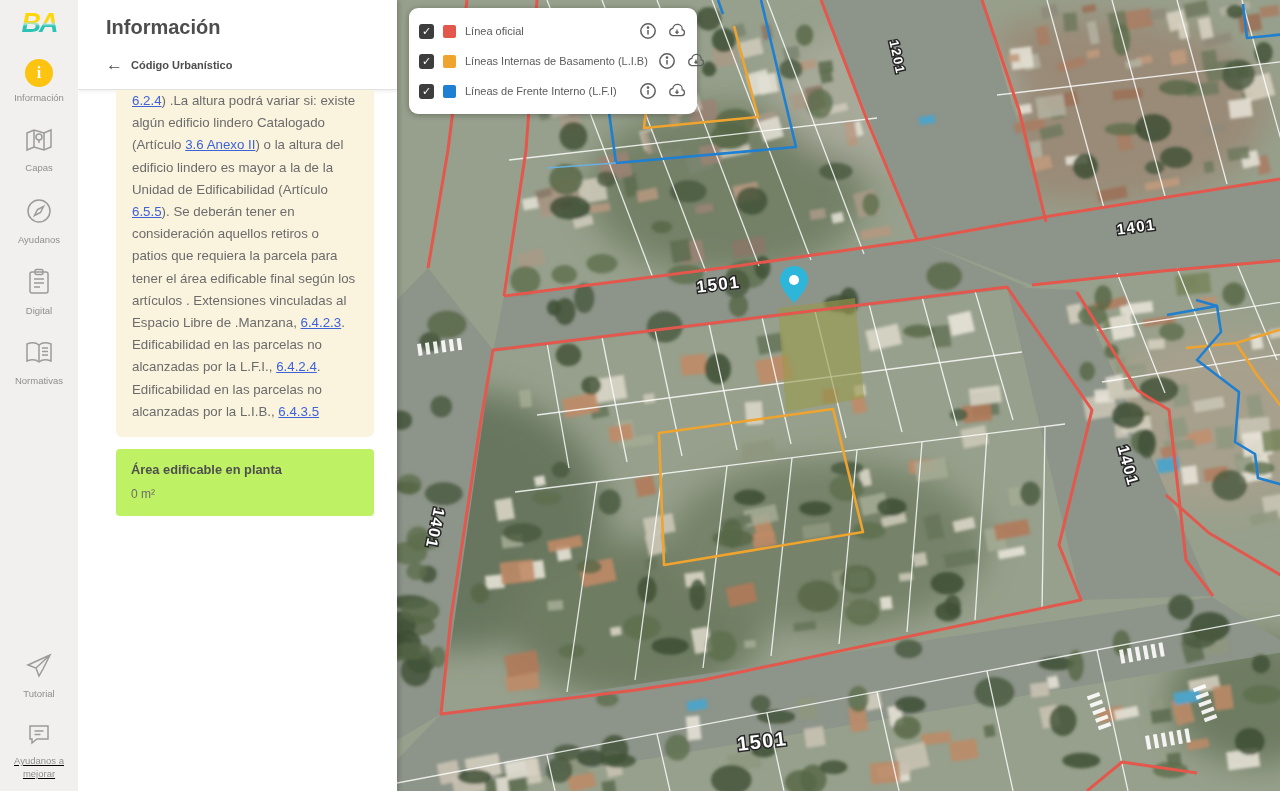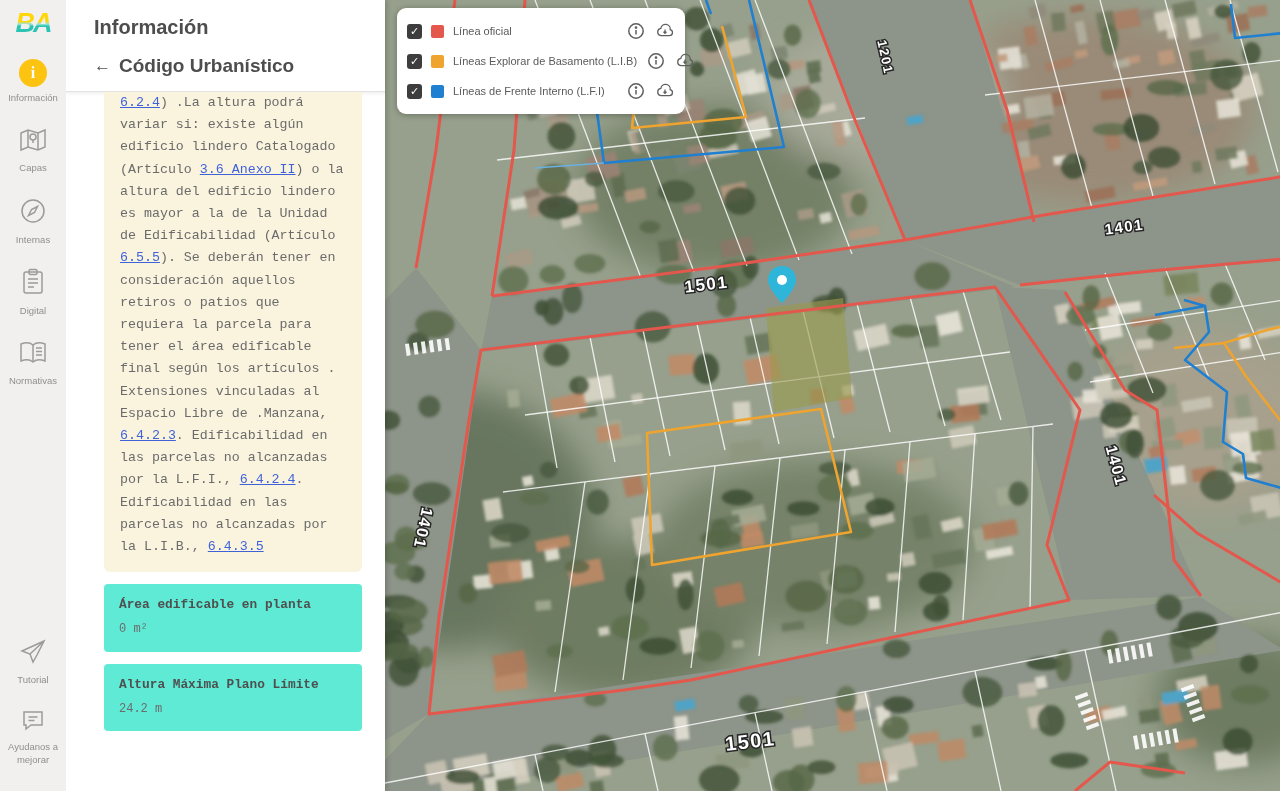--- a/index.html
+++ b/index.html
@@ -1,42 +1,42 @@
 <!DOCTYPE html>
 <html><head>
 <meta charset="utf-8">
 <style>
   * { margin:0; padding:0; box-sizing:border-box; }
   html,body { width:1280px; height:791px; overflow:hidden; font-family:"Liberation Sans", sans-serif; }
   .app { display:flex; width:1280px; height:791px; background:#fff; }
 
   
-  .rail { width:66px; background:#f1f0ee; display:flex; flex-direction:column; align-items:center; flex-shrink:0; z-index:30; }
+  .rail { width:78px; background:#f1f0ee; display:flex; flex-direction:column; align-items:center; flex-shrink:0; z-index:30; }
   .logo { margin-top:10px; font-weight:800; font-size:27px; font-style:italic; letter-spacing:-2px;
           background:linear-gradient(180deg,#ffd60a 42%,#9fe6d8 52%,#2bc4b4 60%); -webkit-background-clip:text;
           background-clip:text; color:transparent; line-height:1; }
   .rail-item { margin-top:22px; display:flex; flex-direction:column; align-items:center; cursor:pointer; width:60px; }
   .rail-item .lbl { font-size:9.5px; color:#8f8f8f; margin-top:5px; text-align:center; line-height:1.35; }
   .rail-item svg { stroke:#9b9b9b; fill:none; stroke-width:1.5; }
   .info-badge { width:28px; height:28px; border-radius:50%; background:#fdc311; color:#fff; display:flex;
                 align-items:center; justify-content:center; font-weight:700; font-size:16px; font-family:"Liberation Serif",serif; }
   .rail-spacer { flex:1; }
-  .rail-bottom { margin-bottom:24px; }
+  .rail-bottom { margin-bottom:10px;text-decoration:underline; }
 
   
   .panel { width:319px; background:#fff; box-shadow:2px 0 5px rgba(0,0,0,.18); z-index:20; display:flex; flex-direction:column; }
   .panel-head { padding:16px 0 0 28px; border-bottom:1px solid #e2e2e2; box-shadow:0 2px 3px rgba(0,0,0,.06); }
   .panel-title { font-size:20px; font-weight:700; color:#4d4d4d; }
   .panel-back { display:flex; align-items:center; gap:8px; margin:16px 0 14px 0; cursor:pointer; }
   .panel-back .arrow { font-size:17px; color:#4d4d4d; }
-  .panel-back .txt { font-size:19px; font-weight:700; color:#4d4d4d; }
-  .panel-body { flex:1; overflow:hidden; padding:0 23px 0 38px;font-family:Liberation Mono, monospace; }
+  .panel-back .txt { font-size:11px; font-weight:700; color:#4d4d4d; }
+  .panel-body { flex:1; overflow:hidden; padding:0 23px 0 38px; }
   .info-box { background:#faf4df; border-radius:6px; padding:14px 16px; margin-top:-14px; font-size:13.3px; color:#6b6b6b; line-height:1.67; }
   .info-box .lnk { color:#3f62d9; text-decoration:underline; cursor:pointer; }
-  .card { background:#5eead4; border-radius:4px; padding:13px 15px; margin-top:12px; }
+  .card { background:#bef264; border-radius:4px; padding:13px 15px; margin-top:12px; }
   .card .c-title { font-size:12.8px; font-weight:700; color:#4f4f4f; }
   .card .c-value { font-size:12px; color:#6c6c6c; margin-top:9px; line-height:1.45; }
 
   
   .map { position:relative; flex:1; overflow:hidden; background:#96a08b; cursor:grab; }
   .map svg.mapsvg { position:absolute; left:0; top:0; }
   .street-label { fill:#fff; stroke:#262626; stroke-width:3px; paint-order:stroke; font-weight:700;
                   font-family:"Liberation Sans",sans-serif; letter-spacing:1.5px; }
 
   
@@ -75,21 +75,21 @@
       <span class="lbl">Capas</span>
     </div>
 
     <div class="rail-item">
       <span>
         <svg width="28" height="28" viewBox="0 0 28 28">
             <circle cx="14" cy="14" r="11"></circle>
             <path d="M18.5 9.5 L15.5 15.5 L9.5 18.5 L12.5 12.5 Z"></path>
           </svg>
       </span>
-      <span class="lbl">Internas</span>
+      <span class="lbl">Ayudanos</span>
     </div>
 
     <div class="rail-item">
       <span>
         <svg width="26" height="28" viewBox="0 0 26 28">
             <rect x="4" y="4" width="18" height="21" rx="2"></rect>
             <rect x="9" y="1.5" width="8" height="5" rx="1.5"></rect>
             <path d="M8 11 H18 M8 15 H18 M8 19 H14"></path>
           </svg>
       </span>
@@ -136,24 +136,20 @@
         <span class="arrow">←</span>
         <span class="txt">Código Urbanístico</span>
       </div>
     </div>
     <div class="panel-body">
       <div class="info-box"><a class="lnk">6.2.4</a><span>) .La altura podrá variar si: existe algún edificio lindero Catalogado (Artículo </span><a class="lnk">3.6 Anexo II</a><span>) o la altura del edificio lindero es mayor a la de la Unidad de Edificabilidad (Artículo </span><a class="lnk">6.5.5</a><span>). Se deberán tener en consideración aquellos retiros o patios que requiera la parcela para tener el área edificable final según los artículos . Extensiones vinculadas al Espacio Libre de .Manzana, </span><a class="lnk">6.4.2.3</a><span>. Edificabilidad en las parcelas no alcanzadas por la L.F.I., </span><a class="lnk">6.4.2.4</a><span>. Edificabilidad en las parcelas no alcanzadas por la L.I.B., </span><a class="lnk">6.4.3.5</a></div>
 
       <div class="card">
         <div class="c-title">Área edificable en planta</div>
         <div class="c-value">0 m²</div>
-      </div>
-      <div class="card">
-        <div class="c-title">Altura Máxima Plano Límite</div>
-        <div class="c-value">24.2 m</div>
       </div>
 
     </div>
   </aside>
 
   <main class="map">
     <svg class="mapsvg" width="899" height="791" viewBox="0 0 899 791">
       <defs>
         <filter id="soft" x="-20%" y="-20%" width="140%" height="140%">
             <feGaussianBlur stdDeviation="1.4"></feGaussianBlur>
@@ -711,21 +707,21 @@
         <div class="leg-ico">
             <svg width="22" height="16" viewBox="0 0 24 17">
               <path d="M7,14 H17.5 a3.6,3.6 0 0 0 0.7,-7.1 A5.6,5.6 0 0 0 7,5.3 A4.4,4.4 0 0 0 7,14 Z"></path>
               <path d="M12,6.6 V11 M10.2,9.4 L12,11.2 L13.8,9.4"></path>
             </svg>
           </div>
       </div>
       <div class="leg-row">
         <div class="leg-check">✓</div>
         <div class="leg-swatch" style="background:#efa42f"></div>
-        <div class="leg-label">Líneas Explorar de Basamento (L.I.B)</div>
+        <div class="leg-label">Líneas Internas de Basamento (L.I.B)</div>
         <div class="leg-ico">
             <svg width="18" height="18" viewBox="0 0 18 18">
               <circle cx="9" cy="9" r="7.2"></circle>
               <path d="M9 8 V12.5"></path>
               <circle cx="9" cy="5.6" r="0.6" fill="#5f5f5f"></circle>
             </svg>
           </div>
         <div class="leg-ico">
             <svg width="22" height="16" viewBox="0 0 24 17">
               <path d="M7,14 H17.5 a3.6,3.6 0 0 0 0.7,-7.1 A5.6,5.6 0 0 0 7,5.3 A4.4,4.4 0 0 0 7,14 Z"></path>

